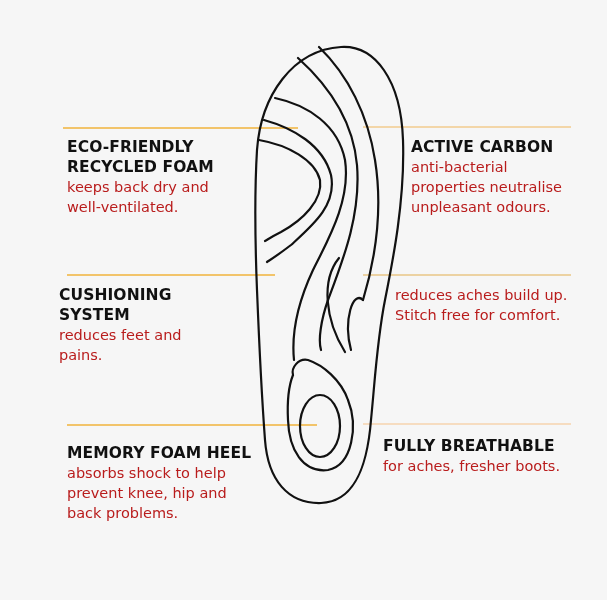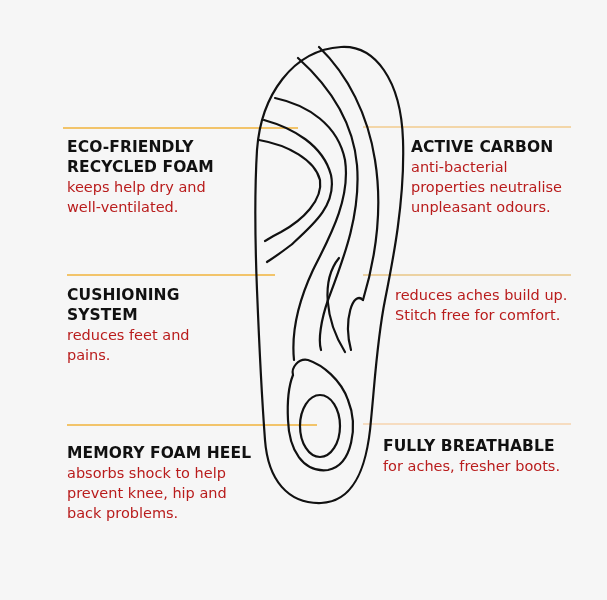--- a/index.html
+++ b/index.html
@@ -91,25 +91,25 @@
       C 335 425, 330 465, 305 470
       C 280 473, 266 450, 265 420
       C 264 400, 266 385, 270 375 Z"></path>
 
     <ellipse cx="297" cy="426" rx="20" ry="31"></ellipse>
   </svg>
 
   <div class="feature" style="left:44px; top:137px; width:220px;">
     <div class="title">ECO-FRIENDLY
 RECYCLED FOAM</div>
-    <div class="desc">keeps help dry and
+    <div class="desc">keeps back dry and
 well-ventilated.</div>
   </div>
 
-  <div class="feature" style="left:44px; top:285px; width:200px;">
+  <div class="feature" style="left:36px; top:285px; width:200px;">
     <div class="title">CUSHIONING
 SYSTEM</div>
     <div class="desc">reduces feet and
 pains.</div>
   </div>
 
   <div class="feature" style="left:44px; top:443px; width:230px;">
     <div class="title">MEMORY FOAM HEEL</div>
     <div class="desc">absorbs shock to help
 prevent knee, hip and

